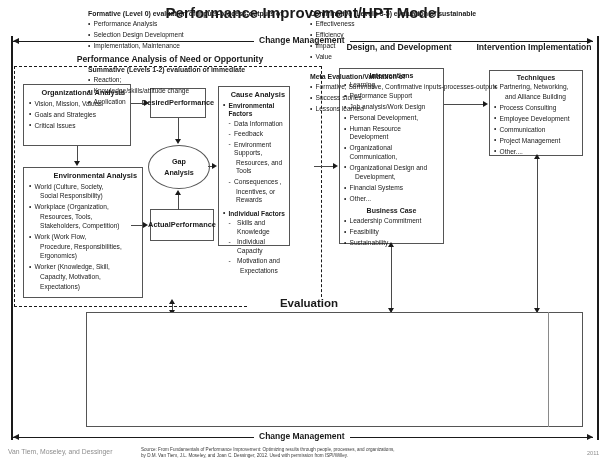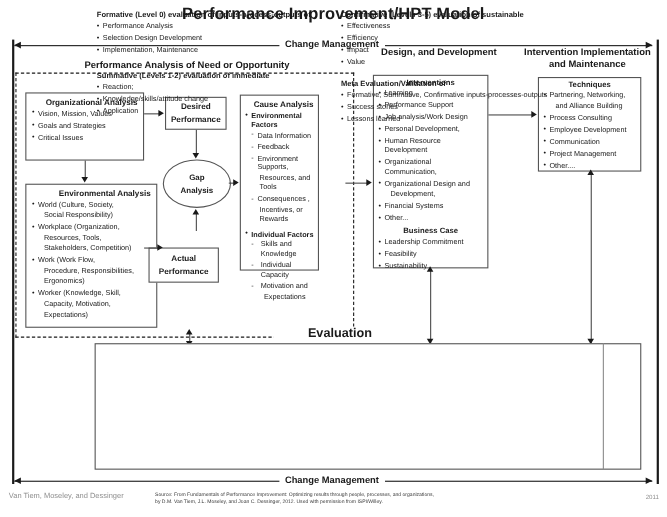--- a/index.html
+++ b/index.html
@@ -54,28 +54,28 @@
   li{font-size:6.6px;line-height:8.4px;margin:0 0 2.6px 0;
      padding-left:5.5px;position:relative;}
   li:before{content:"\2022";position:absolute;left:0;top:-0.5px;}
   li.sub{padding-left:11px;margin-bottom:2.2px;}
   li.sub:before{content:"-";left:5.5px;}
   li.nb{padding-left:11px;}
   li.nb:before{content:"";}
   li.tight{margin-bottom:1.2px;}
 
   
-  .cbox{display:flex;flex-direction:column;justify-content:center;align-items:center;}
+  .cbox{display:flex;flex-direction:row;justify-content:center;align-items:center;}
   .cbox span{font-size:7.4px;font-weight:bold;line-height:12px;text-align:center;}
 
   
   #b-org{left:23px;top:84px;width:108px;height:62px;padding:0 5px;}
   #b-env{left:23px;top:167px;width:120px;height:131px;padding:0 5px;}
   #b-des{left:150px;top:88px;width:56px;height:30px;}
-  #b-act{left:135px;top:209px;width:64px;height:32px;margin-top:16px;}
+  #b-act{left:150px;top:209px;width:64px;height:32px;}
   #b-cause{left:218px;top:86px;width:72px;height:160px;padding:0 4px;}
   #b-int{left:339px;top:68px;width:105px;height:176px;padding:0 4px;}
   #b-tech{left:489px;top:70px;width:94px;height:86px;padding:0 4px;}
   #b-eval{left:86px;top:312px;width:497px;height:115px;}
 
   
   #b-gap{left:148px;top:145px;width:60px;height:42px;border:1px solid #555;
          border-radius:50%;background:#fff;display:flex;flex-direction:column;
          justify-content:center;align-items:center;}
   #b-gap span{font-size:7.2px;font-weight:bold;line-height:11px;}
@@ -124,21 +124,20 @@
 <div class="abs cm-label" id="cm-bot-label">Change Management</div>
 
 <div class="abs sec-head" id="sh-pa">
   <span>Performance Analysis  of Need or Opportunity</span>
 </div>
 <div class="abs sec-head" id="sh-is">
   <div>Design,  and Development</div>
 </div>
 <div class="abs sec-head" id="sh-ii">
   <div>Intervention Implementation</div>
-  <div>and Maintenance</div>
 </div>
 
 <div class="abs" id="dashed"></div>
 
 <div class="abs box" id="b-org">
   <div class="bt">Organizational Analysis</div>
   <ul>
     <li>Vision, Mission, Values</li>
     <li>Goals and Strategies</li>
     <li>Critical Issues</li>

